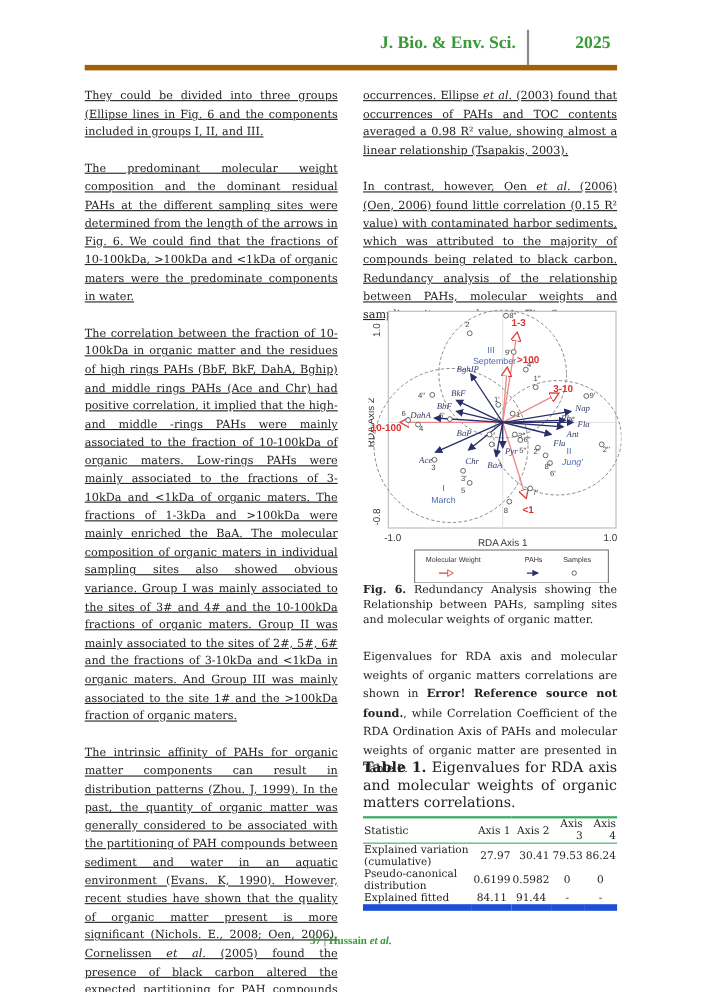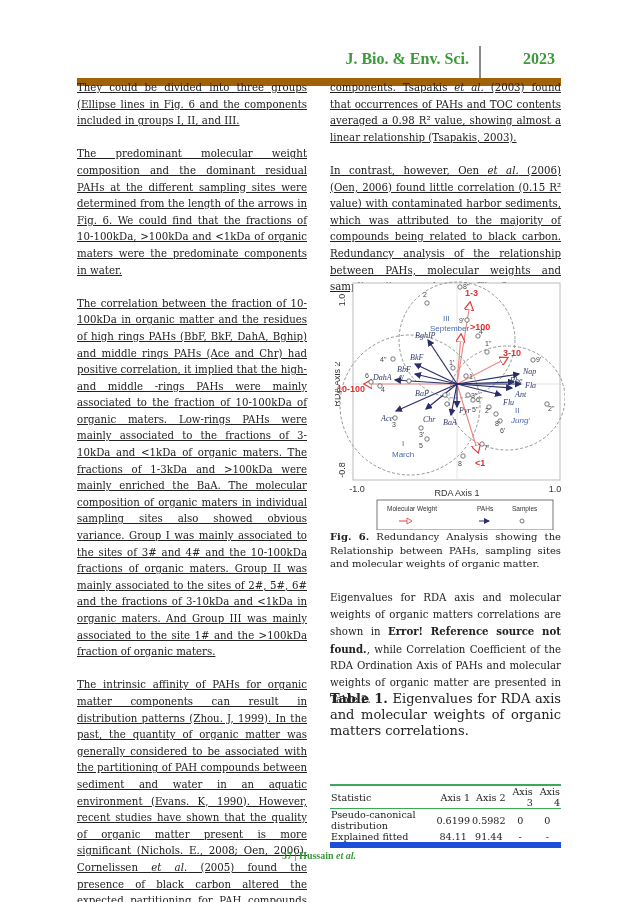--- a/index.html
+++ b/index.html
@@ -1,61 +1,61 @@
 <!DOCTYPE html>
 <html><head>
 <meta charset="utf-8">
 <style>
   html, body { margin:0; padding:0; background:#ffffff; }
   body { width:638px; height:902px; position:relative; overflow:hidden; font-family:"DejaVu Serif", serif; color:#222; }
-  .header { position:absolute; left:77px; top:46px; width:484px; height:32px; border-bottom:8px solid #a16207;text-align:center; }
+  .header { position:absolute; left:77px; top:27px; width:484px; height:32px; border-bottom:5px solid #a16207;text-align:center; }
   .journal { position:absolute; right:92px; top:4px; color:#3a9a3a; font-weight:bold; font-size:16px; font-family:"Liberation Serif", serif; }
   .hdr-sep { position:absolute; right:80px; top:0; width:2px; height:32px; background:#8a8a8a; }
   .year { position:absolute; right:6px; top:4px; color:#3a9a3a; font-weight:bold; font-size:16px; font-family:"Liberation Serif", serif; }
   .col { position:absolute; font-size:10.2px; line-height:16.6px; text-align:justify; }
   .col p { margin:0 0 16.6px 0;text-decoration:underline; }
   .left { left:77px; top:80px; width:230px; }
   .right { left:330px; top:80px; width:231px; }
   i { font-style:italic; }
   .figure { position:absolute; left:335px; top:280px; width:230px; height:262px; }
   .caption { position:absolute; left:330px; top:530px; width:231px; font-size:10px; line-height:13.5px; text-align:justify; }
   .caption b { font-weight:bold; }
   .right2 { position:absolute; left:330px; top:590px; width:231px; font-size:10.2px; line-height:16.6px; text-align:justify; }
   .right2 p { margin:0 0 16.6px 0; }
   .tbl-caption { position:absolute; left:330px; top:691px; width:231px; font-size:13px; line-height:16px; text-align:justify; }
-  table { position:absolute; left:330px; top:784px; width:231px; border-collapse:collapse; font-size:9.6px; line-height:11px; }
+  table { position:absolute; left:330px; top:742px; width:231px; border-collapse:collapse; font-size:9.6px; line-height:11px; }
   table thead tr { border-top:2px solid #3aaa5a; border-bottom:1px solid #3aaa5a; }
   table tbody tr:last-child { border-bottom:6px solid #1d4ed8; }
   td, th { padding:0 1px; font-weight:normal; }
   th { text-align:right; }
   th:first-child, td:first-child { text-align:left; }
   td.num { text-align:right; white-space:nowrap; }
   .footer { position:absolute; left:0; width:638px; top:850px; text-align:center; color:#3a9a3a; font-size:10px; font-weight:bold; font-family:"Liberation Serif", serif; }
   .footer i { font-style:italic; }
   svg text { font-family:"Liberation Sans", sans-serif; }
   svg .ital { font-family:"Liberation Serif", serif; font-style:italic; }
 </style>
 </head>
 <body>
 
 <div class="header">
   <span class="journal">J. Bio. &amp; Env. Sci.</span>
   <span class="hdr-sep"></span>
-  <span class="year">2023</span>
+  <span class="year">2025</span>
 </div>
 
 <div class="col left">
   <p>They could be divided into three groups (Ellipse lines in Fig. 6 and the components included in groups I, II, and III.</p>
   <p>The predominant molecular weight composition and the dominant residual PAHs at the different sampling sites were determined from the length of the arrows in Fig. 6. We could find that the fractions of 10-100kDa,  &gt;100kDa and &lt;1kDa of organic maters were the predominate components in water.</p>
   <p>The correlation between the fraction of 10-100kDa in organic matter and the residues of high rings PAHs (BbF, BkF, DahA, Bghip) and middle rings PAHs (Ace and Chr) had positive correlation, it implied that the high- and middle -rings PAHs were mainly associated to the fraction of 10-100kDa of organic maters. Low-rings PAHs were mainly associated to the fractions of 3-10kDa and &lt;1kDa of organic maters. The fractions of 1-3kDa and &gt;100kDa were mainly enriched the BaA. The molecular composition of organic maters in individual sampling sites also showed obvious variance. Group I was mainly associated to the sites of 3# and 4# and the 10-100kDa fractions of organic maters. Group II was mainly associated to the sites of 2#, 5#, 6# and the fractions of 3-10kDa and &lt;1kDa in organic maters. And Group III was mainly associated to the site 1# and the &gt;100kDa fraction of organic maters.</p>
   <p><span>The intrinsic affinity of PAHs for organic matter components can result in distribution patterns (Zhou. J, 1999). In the past, the quantity of organic matter was generally considered to be associated with the partitioning of PAH compounds between sediment and water in an aquatic environment (Evans. K, 1990). However, recent studies have shown that the quality of organic matter present is more significant (Nichols. E., 2008; Oen, 2006). Cornelissen </span><i>et al.</i><span> (2005) found the presence of black carbon altered the expected partitioning for PAH compounds between sediments and water in contaminated harbor Sediments (Cornelissen. G., 2005). The relationship between PAH compounds and organic matter constituents can be analyzed by correlation/regression coefficients based on</span></p>
 </div>
 
 <div class="col right">
-  <p><span>components. Tsapakis </span><i>et al.</i><span> (2003) found that occurrences of PAHs and TOC contents averaged a 0.98 R² value, showing almost a linear relationship (Tsapakis, 2003).</span></p>
+  <p><span>occurrences. Ellipse </span><i>et al.</i><span> (2003) found that occurrences of PAHs and TOC contents averaged a 0.98 R² value, showing almost a linear relationship (Tsapakis, 2003).</span></p>
   <p><span>In contrast, however, Oen </span><i>et al.</i><span> (2006) (Oen, 2006) found little correlation (0.15 R² value) with contaminated harbor sediments, which was attributed to the majority of compounds being related to black carbon. Redundancy analysis of the relationship between PAHs, molecular weights and sampling sites are shown in Fig. 6.</span></p>
 </div>
 
 <div class="figure">
   <svg width="230" height="250" viewBox="0 0 230 250">
     <defs>
       <marker id="navyArrow" markerWidth="6" markerHeight="6" refX="5" refY="3" orient="auto">
         <path d="M0,0 L6,3 L0,6 z" fill="#2a2f6a"></path>
       </marker>
       <marker id="redTri" markerWidth="8" markerHeight="8" refX="6" refY="4" orient="auto">
@@ -215,20 +215,27 @@
     <tr>
       <th>Statistic</th>
       <th>Axis 1</th>
       <th>Axis 2</th>
       <th>Axis 3</th>
       <th>Axis 4</th>
     </tr>
   </thead>
   <tbody>
     <tr>
+      <td>Explained variation (cumulative)</td>
+      <td class="num">27.97</td>
+      <td class="num">30.41</td>
+      <td class="num">79.53</td>
+      <td class="num">86.24</td>
+    </tr>
+    <tr>
       <td>Pseudo-canonical distribution</td>
       <td class="num">0.6199</td>
       <td class="num">0.5982</td>
       <td class="num" style="text-align:center">0</td>
       <td class="num" style="text-align:center">0</td>
     </tr>
     <tr>
       <td>Explained fitted</td>
       <td class="num" style="text-align:center">84.11</td>
       <td class="num" style="text-align:center">91.44</td>

